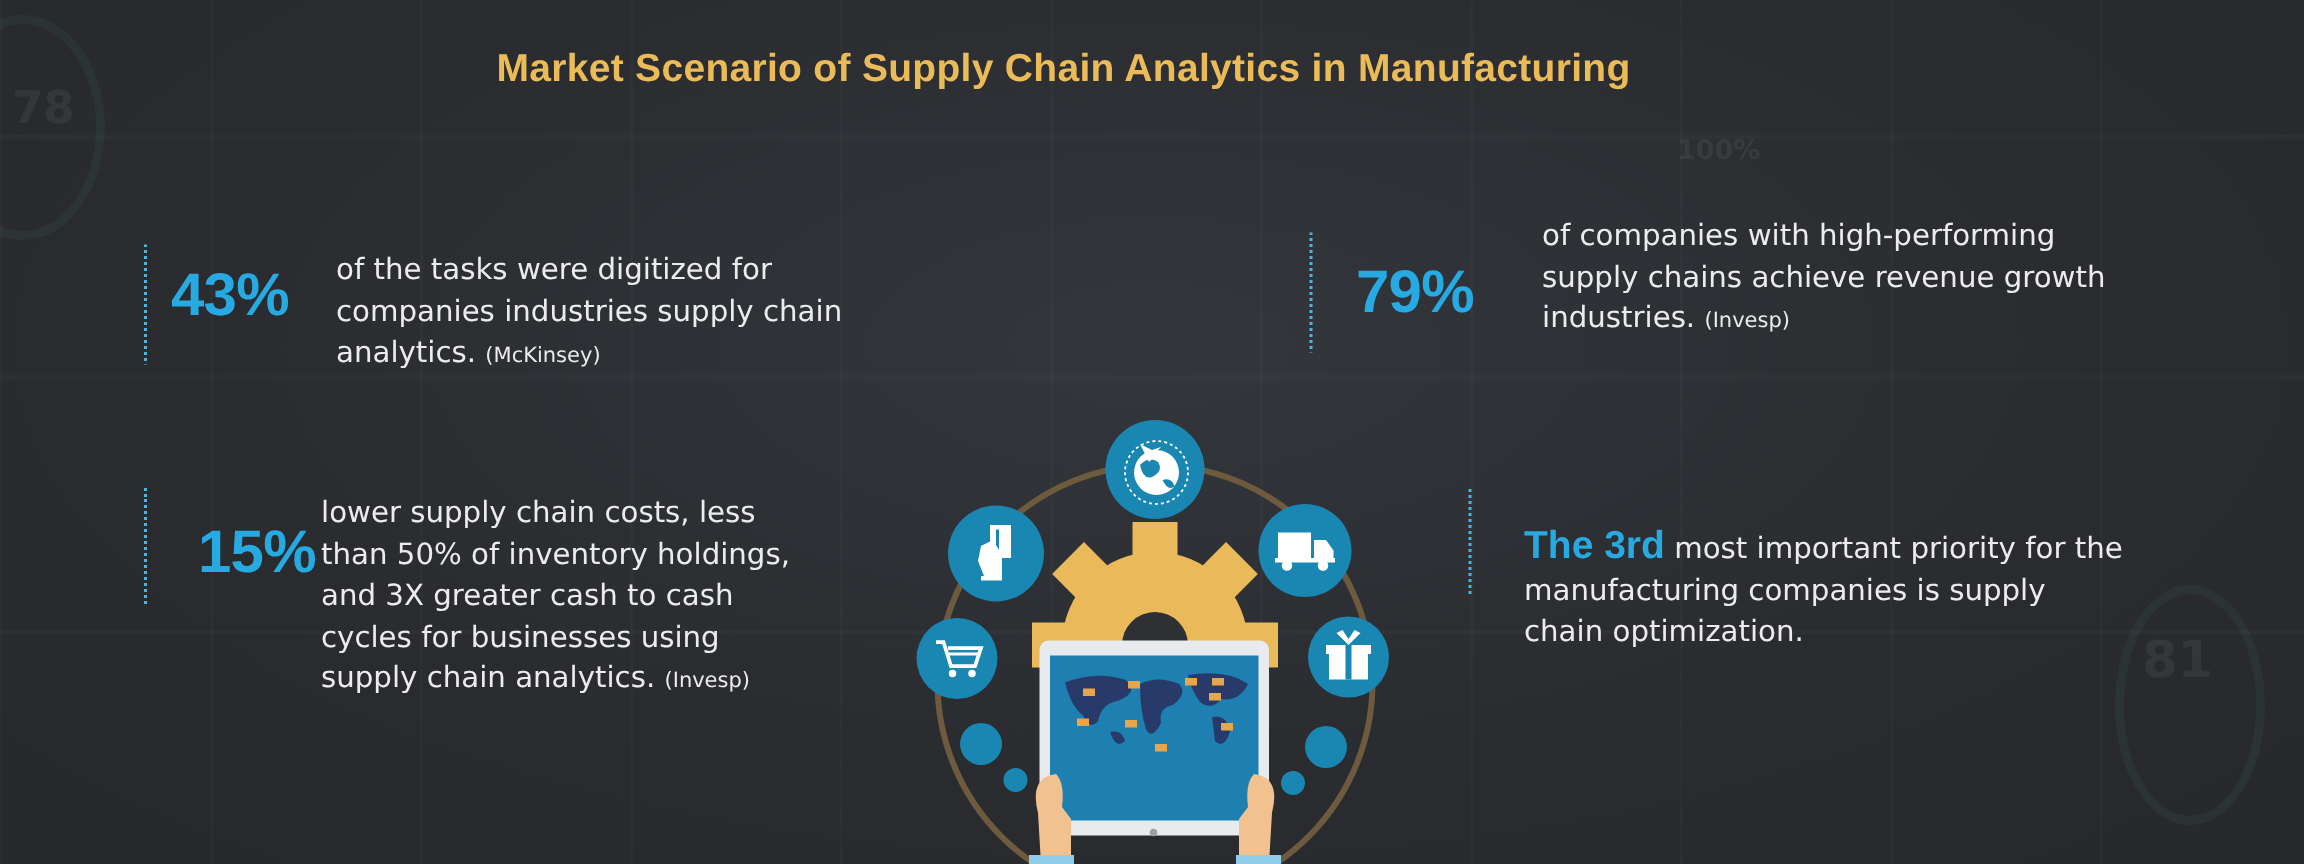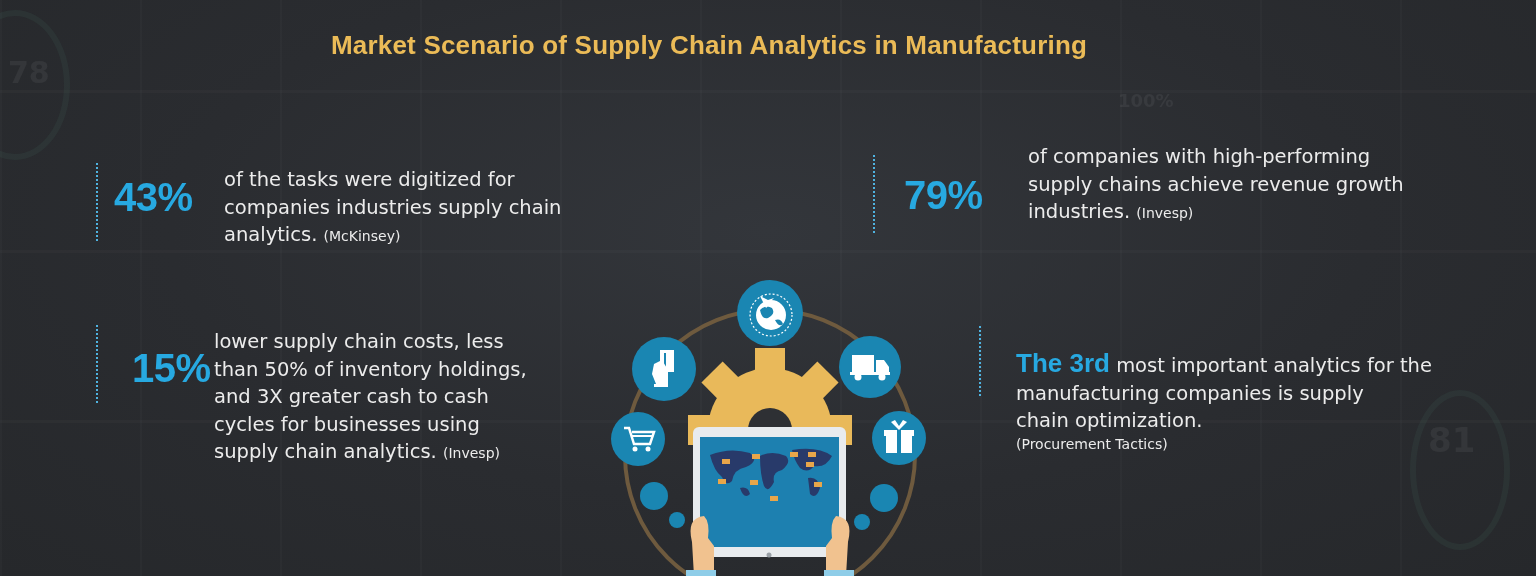--- a/index.html
+++ b/index.html
@@ -90,24 +90,23 @@
   <div class="desc" style="left:1028px;top:143px;width:440px;">
     <div>of companies with high-performing</div>
     <div>supply chains achieve revenue growth</div>
     <div><span>industries.</span> <span class="src">(Invesp)</span></div>
   </div>
 </div>
 
 <div>
   <div class="dotted-bar" style="left:979px;top:326px;height:72px;"></div>
   <div class="desc" style="left:1016px;top:350px;width:440px;">
-    <div><span class="highlight">The 3rd</span> <span>most important analytics for the</span></div>
+    <div><span class="highlight">The 3rd</span> <span>most important priority for the</span></div>
     <div>manufacturing companies is supply</div>
     <div>chain optimization.</div>
-    <div class="src" style="line-height:18px;">(Procurement Tactics)</div>
   </div>
 </div>
 
 <svg class="illus" viewBox="0 0 340 296">
 
   <circle cx="170" cy="175" r="145" fill="none" stroke="#6e5a3e" stroke-width="4"></circle>
 
   <g fill="#e9b95a" transform="translate(170,150)">
     <circle r="62"></circle>
     <g>

